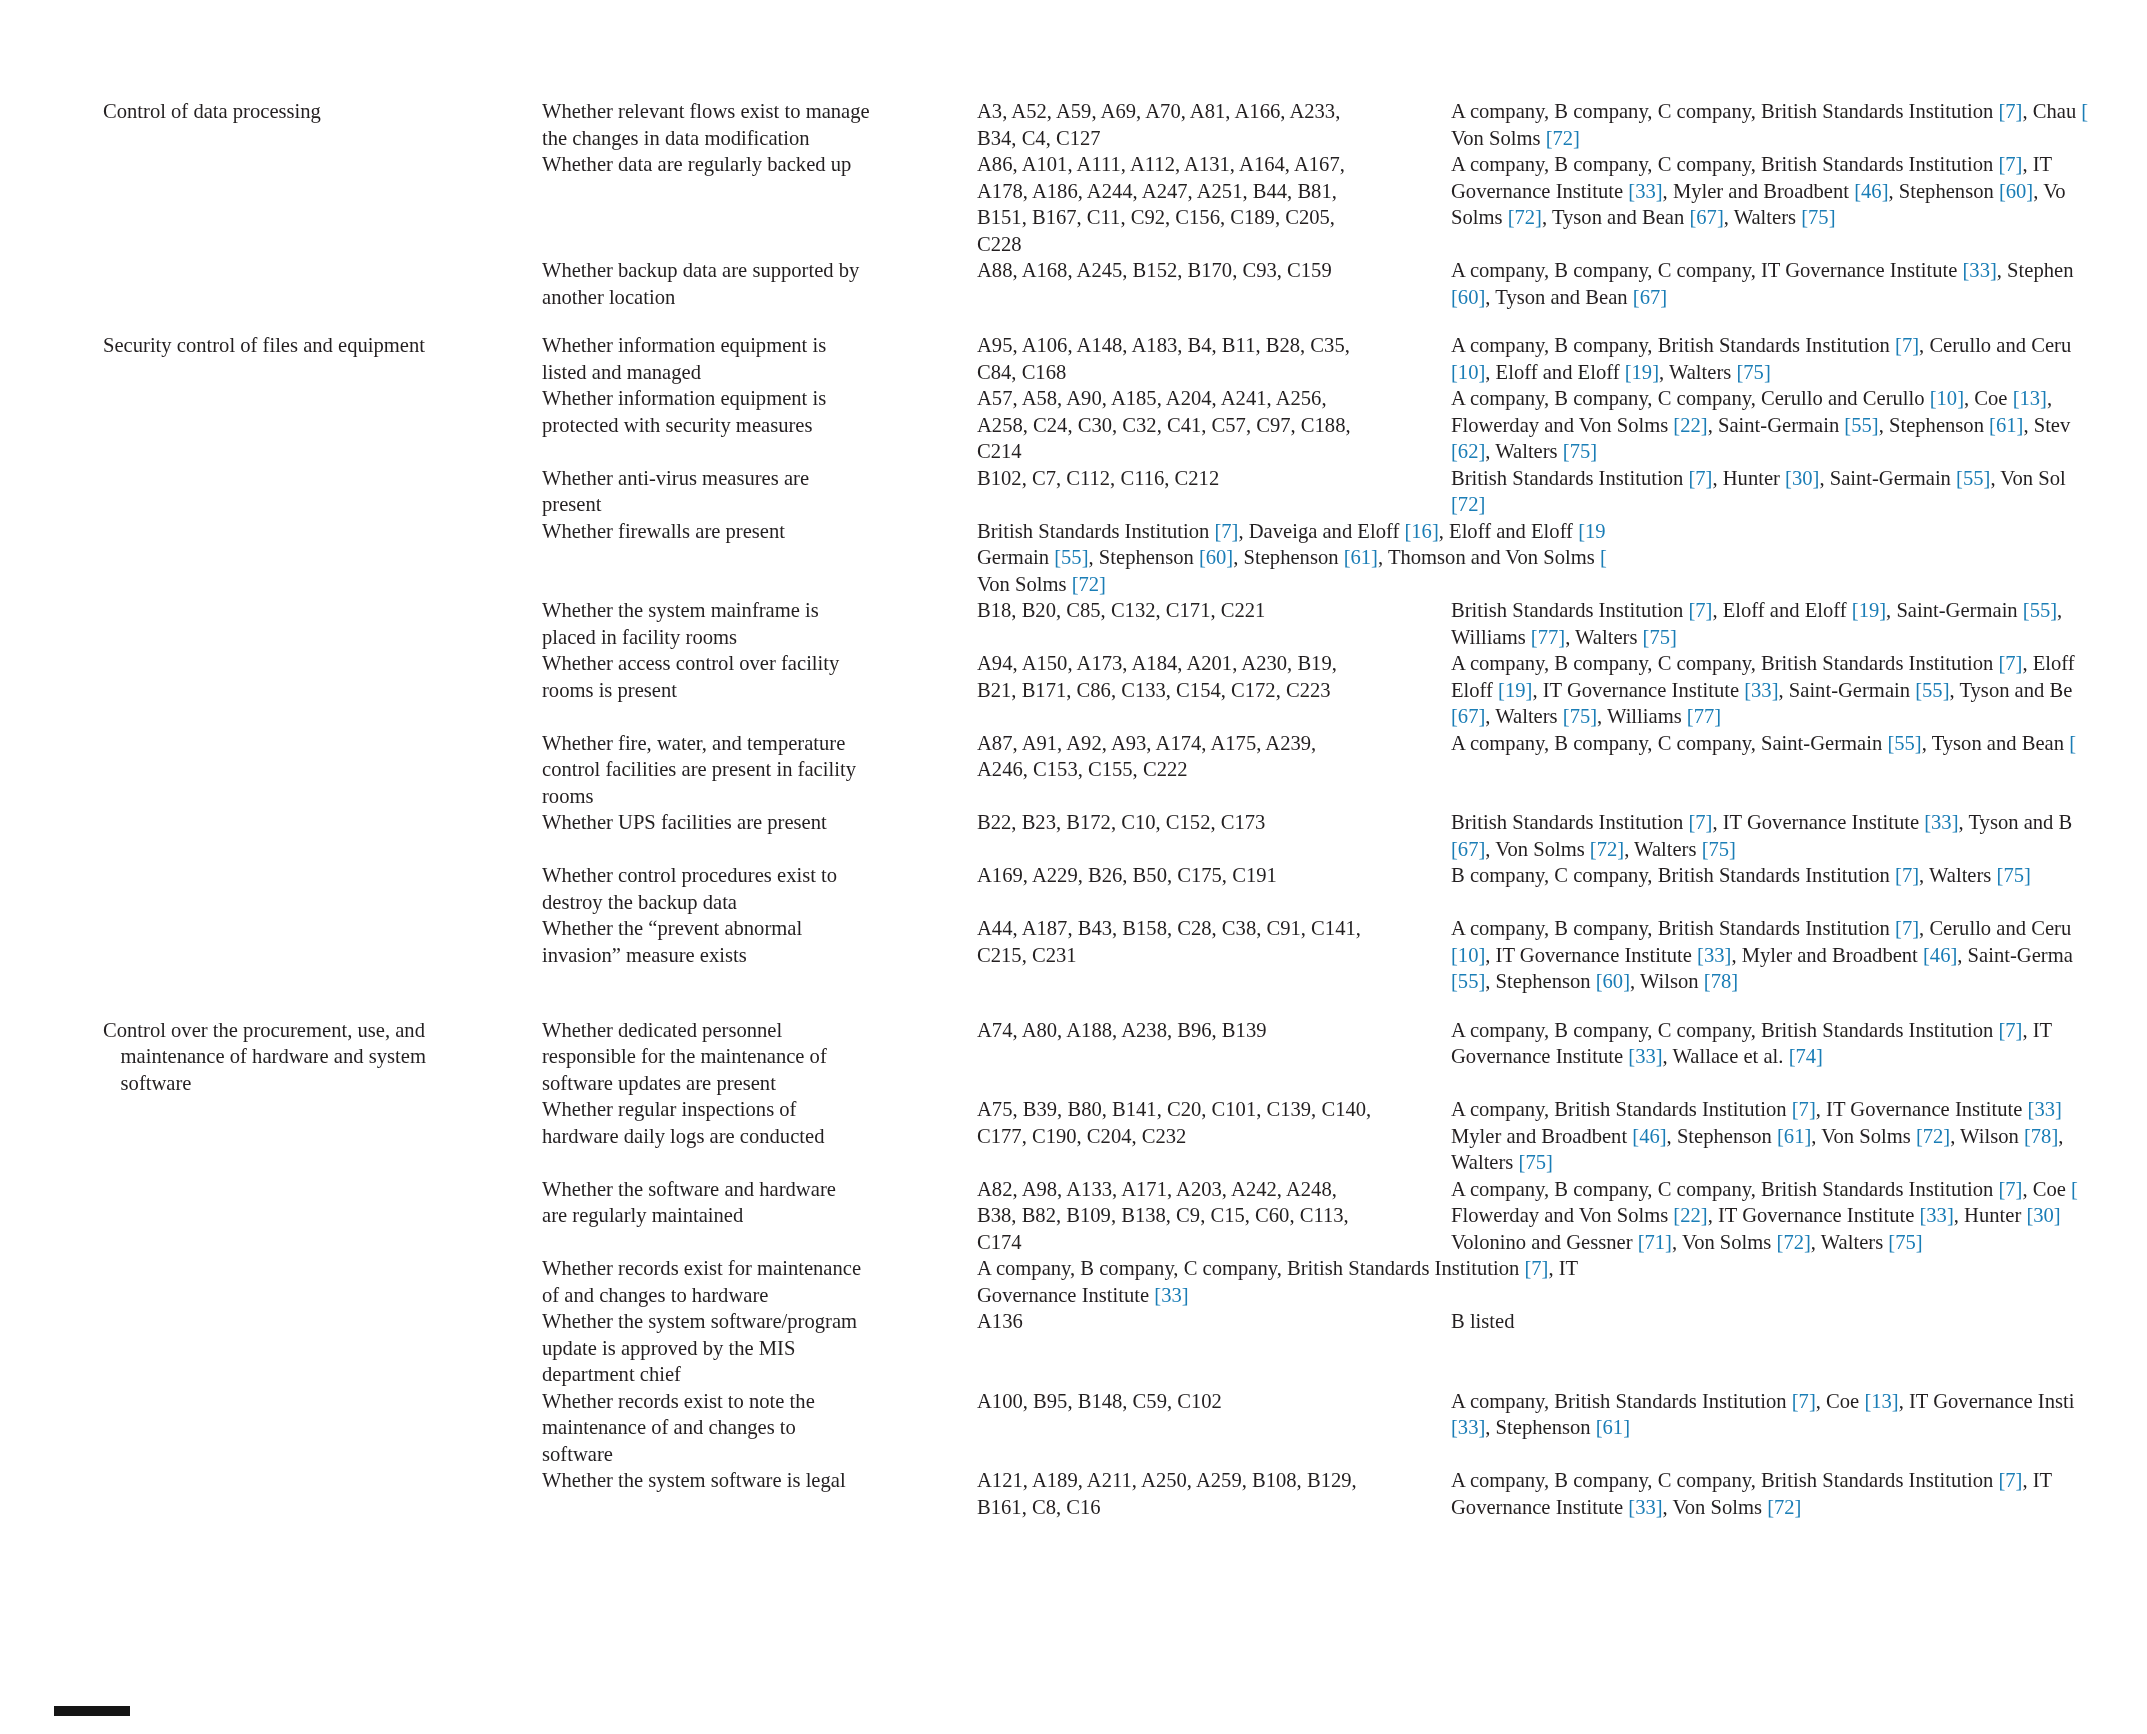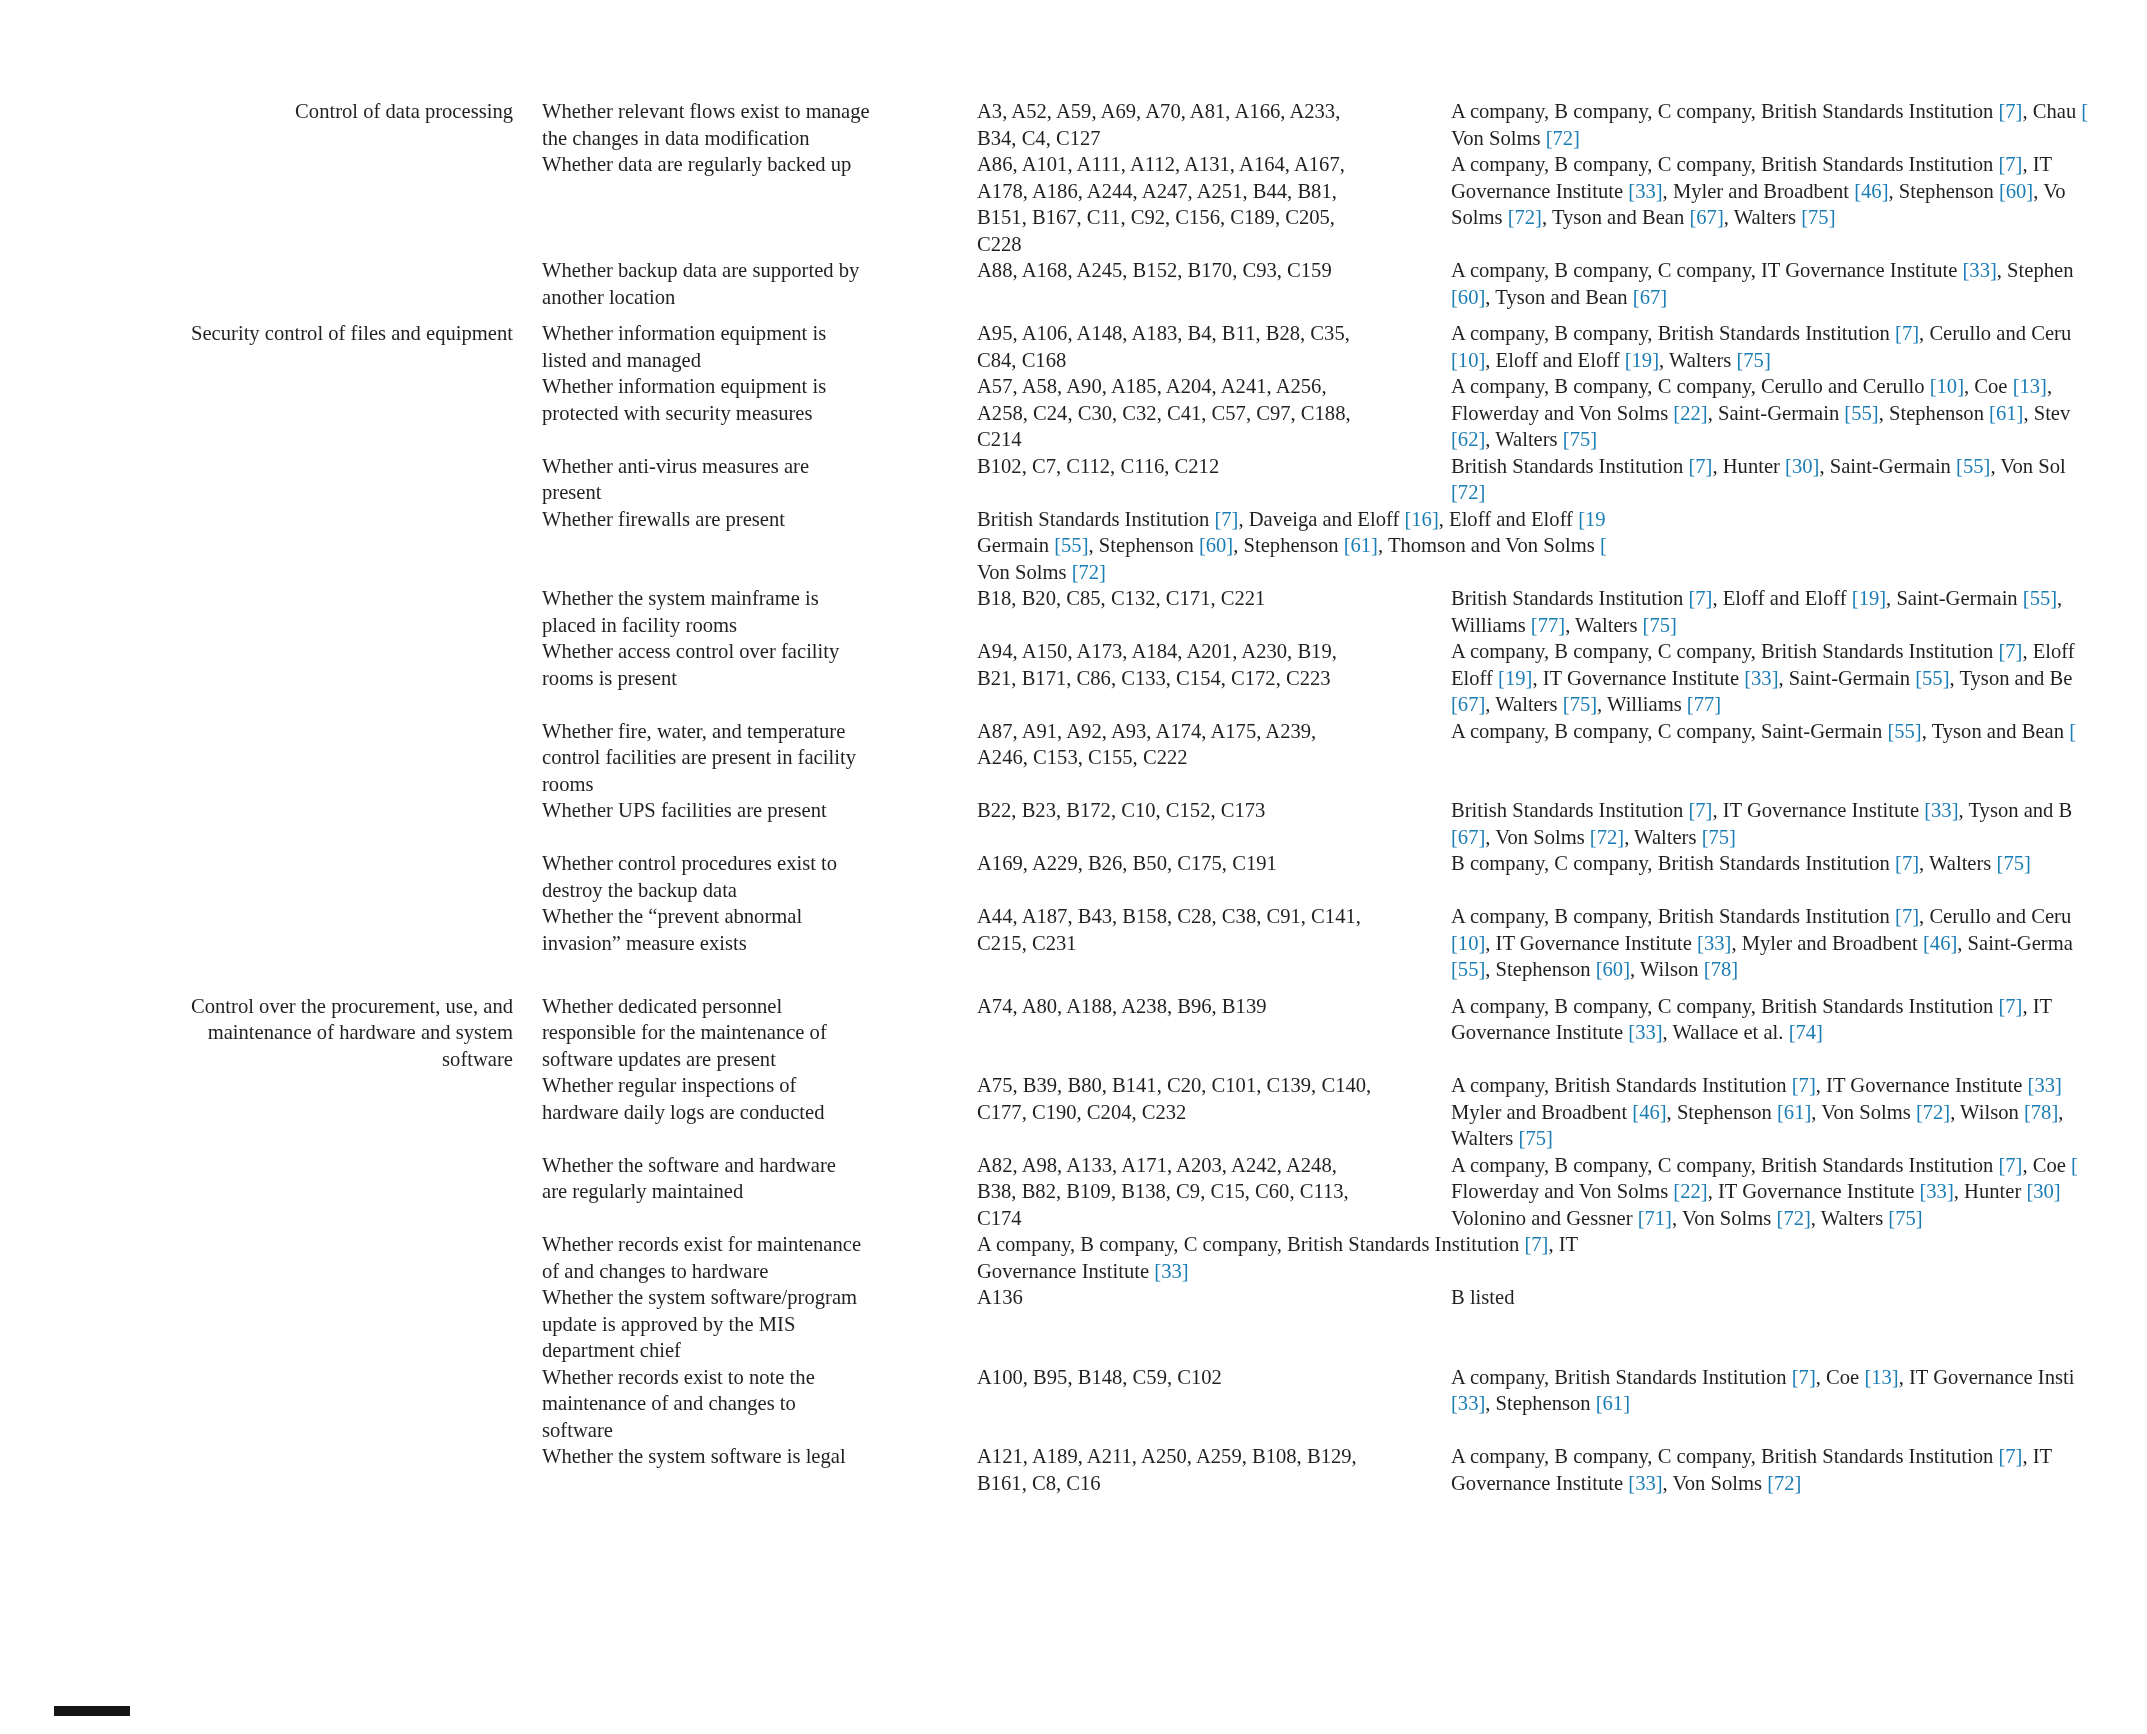--- a/index.html
+++ b/index.html
@@ -16,22 +16,22 @@
     line-height: 26.5px;
   }
   main.table-wrap {
     position: absolute;
     left: 103px;
     top: 98px;
     width: 2045px;
     overflow: hidden;
   }
   .group { display: flex; align-items: flex-start; }
-  .group + .group { margin-top: 10px; }
-  .cat { width: 439px; flex: 0 0 439px; padding-right: 29px; text-align: right; }
+  .group + .group { margin-top: 22px; }
+  .cat { width: 439px; flex: 0 0 439px; padding-right: 29px; }
   .rows { flex: 0 0 auto; min-width: 0; }
   .row { display: flex; align-items: flex-start; }
   .cell { overflow: hidden; }
   .q { width: 435px; flex: 0 0 435px; }
   .c { width: 474px; flex: 0 0 474px; }
   .s { width: 696px; flex: 0 0 696px; }
   .ln { white-space: nowrap; }
   .cat-indent { padding-left: 17.6px; }
   .cite { color: var(--cite, #1a7db6); }
   .page-mark {

